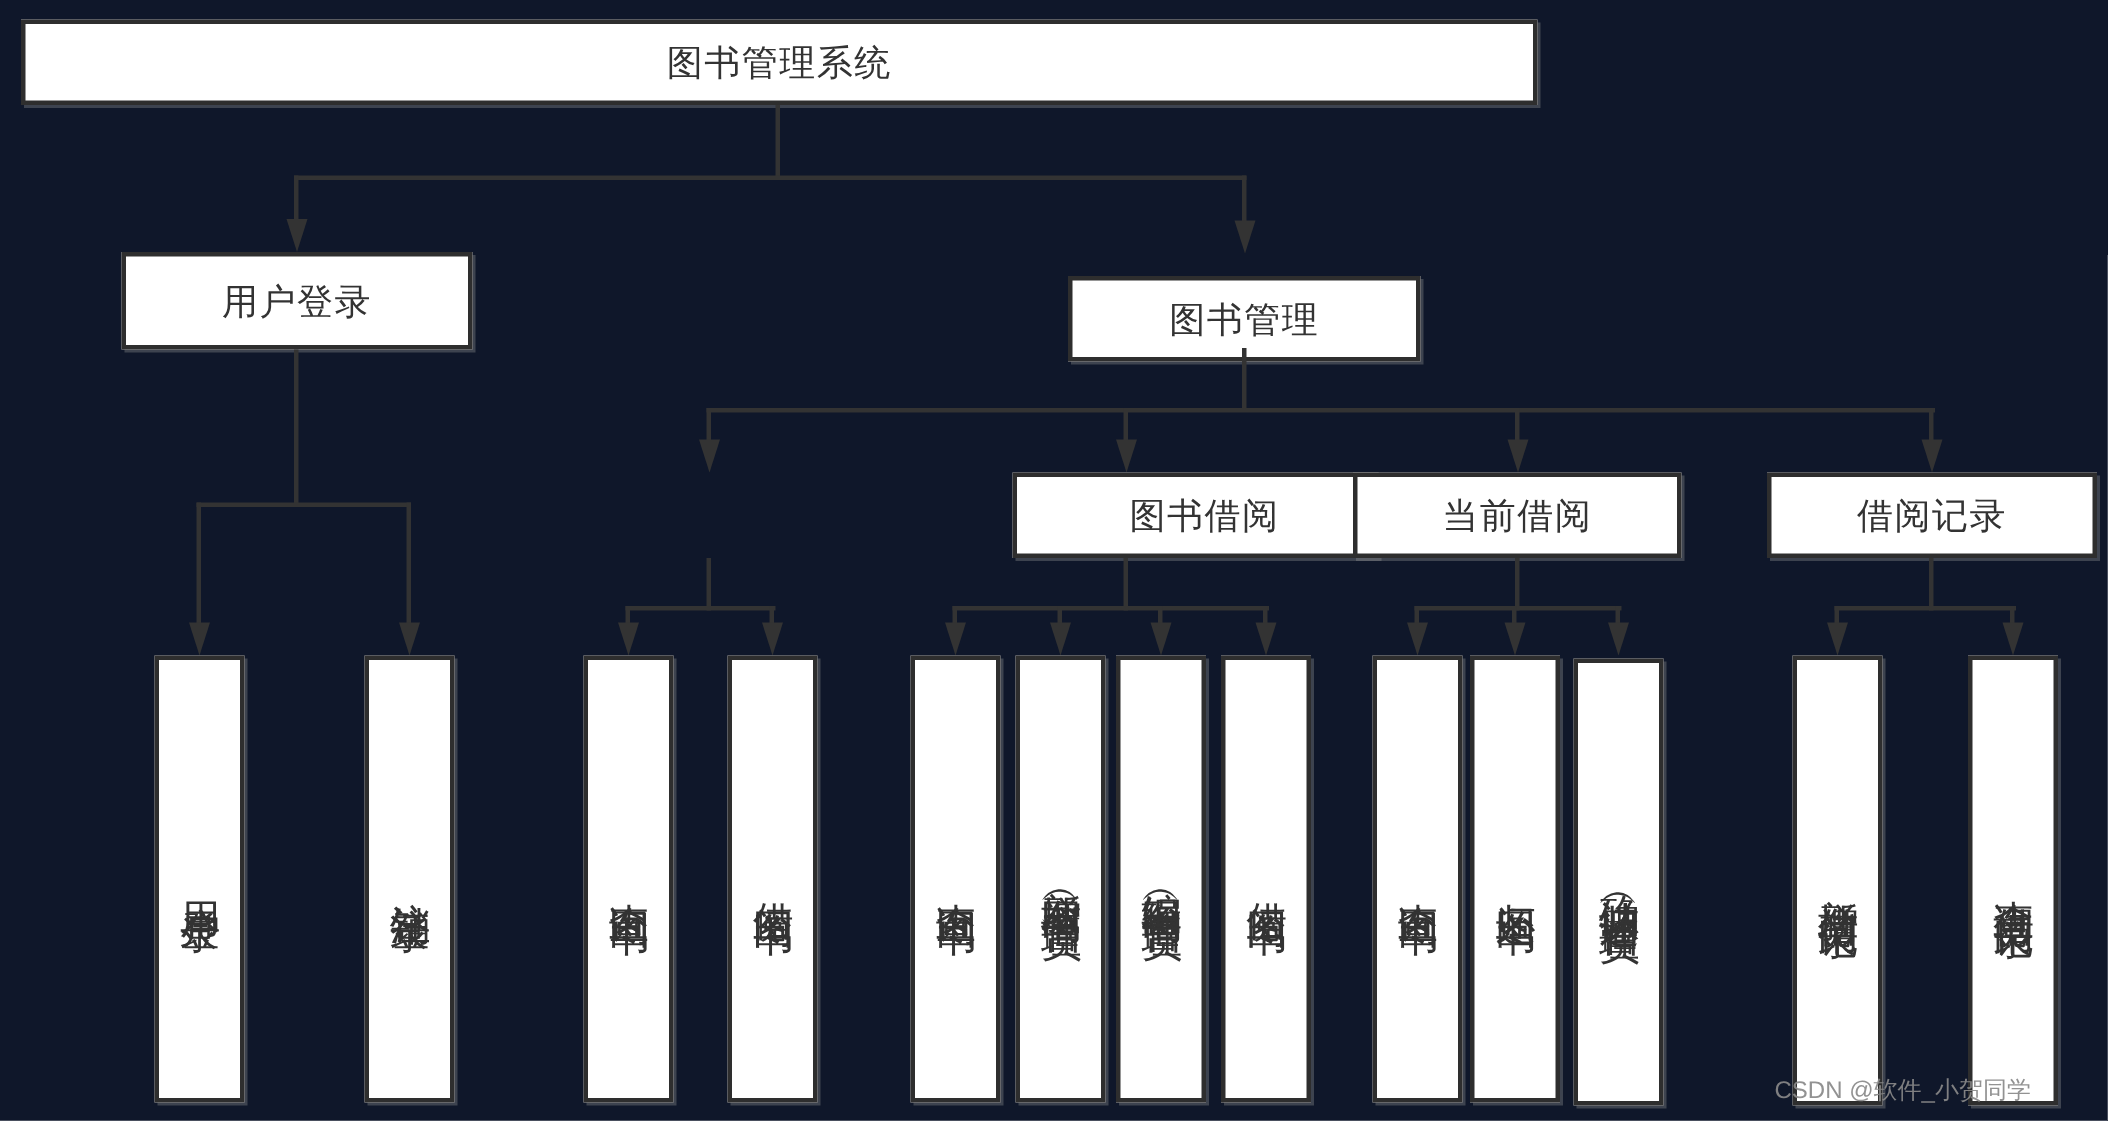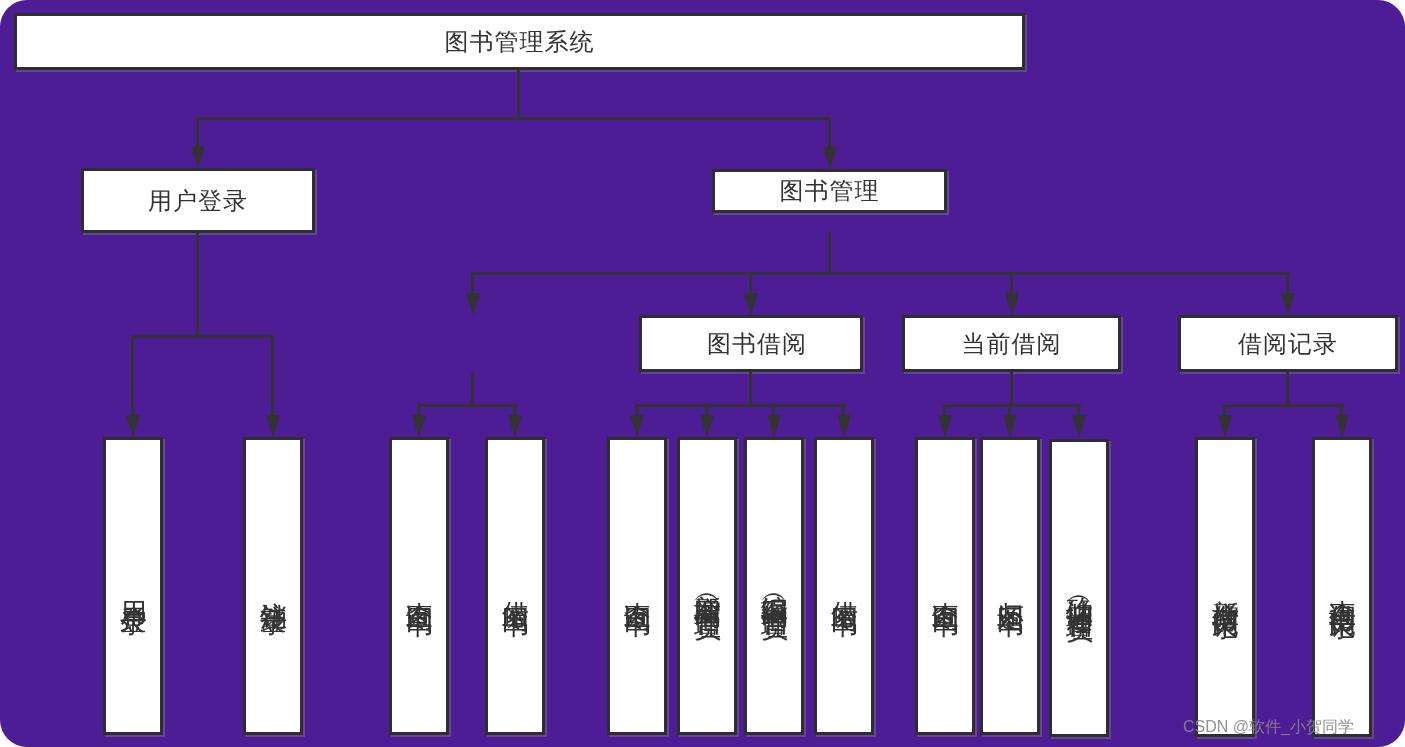--- a/index.html
+++ b/index.html
@@ -3,21 +3,21 @@
 <meta charset="utf-8">
 <style>
   html, body { margin: 0; padding: 0; }
   body {
     width: 1405px; height: 747px;
     background: #ffffff;
     font-family: "Liberation Sans", sans-serif;
     color: #333333;
     overflow: hidden;
   }
-  .canvas { position: relative; width: 1405px; height: 747px; background: #4c1d95; border-radius: 27px; }
+  .canvas { position: relative; width: 1405px; height: 747px; background: #0f172a; }
 
   
   .box {
     position: absolute;
     box-sizing: border-box;
     border: 3px solid #2e2e2e;
     background: #ffffff;
     display: flex;
     align-items: center;
     justify-content: center;
@@ -66,21 +66,21 @@
   <div class="vline" style="left:517px; top:70px; height:48px;"></div>
   <div class="hline" style="left:196px; top:117px; width:635px;"></div>
   <div class="vline" style="left:196px; top:117px; height:35px;"></div>
   <div class="vline" style="left:828px; top:117px; height:36px;"></div>
   <div class="arrow" style="left:191px; top:146px;"></div>
   <div class="arrow" style="left:823px; top:147px;"></div>
 
   <div class="box" style="left:81px; top:168px; width:234px; height:65px;">
     <span class="hlabel">用户登录</span>
   </div>
-  <div class="box" style="left:712px; top:169px; width:235px; height:44px;justify-content:center;">
+  <div class="box" style="left:712px; top:184px; width:235px; height:57px;justify-content:center;">
     <span class="hlabel">图书管理</span>
   </div>
 
   <div class="vline" style="left:196px; top:233px; height:104px;"></div>
   <div class="hline" style="left:131px; top:335px; width:143px;"></div>
   <div class="vline" style="left:131px; top:335px; height:82px;"></div>
   <div class="vline" style="left:271px; top:335px; height:82px;"></div>
   <div class="arrow" style="left:126px; top:415px;"></div>
   <div class="arrow" style="left:266px; top:415px;"></div>
 
@@ -88,21 +88,21 @@
   <div class="hline" style="left:471px; top:272px; width:819px;"></div>
   <div class="vline" style="left:471px; top:272px; height:27px;"></div>
   <div class="vline" style="left:749px; top:272px; height:27px;"></div>
   <div class="vline" style="left:1010px; top:272px; height:27px;"></div>
   <div class="vline" style="left:1286px; top:272px; height:27px;"></div>
   <div class="arrow" style="left:466px; top:293px;"></div>
   <div class="arrow" style="left:744px; top:293px;"></div>
   <div class="arrow" style="left:1005px; top:293px;"></div>
   <div class="arrow" style="left:1281px; top:293px;"></div>
 
-  <div class="box" style="left:639px; top:315px; width:224px; height:57px;padding-left:12px;">
+  <div class="box" style="left:675px; top:315px; width:244px; height:57px;padding-left:12px;">
     <span class="hlabel">图书借阅</span>
   </div>
   <div class="box" style="left:902px; top:315px; width:219px; height:57px;text-align:right;">
     <span class="hlabel">当前借阅</span>
   </div>
   <div class="box" style="left:1178px; top:315px; width:220px; height:57px;">
     <span class="hlabel">借阅记录</span>
   </div>
 
   <div class="vline" style="left:471px; top:372px; height:35px;"></div>

